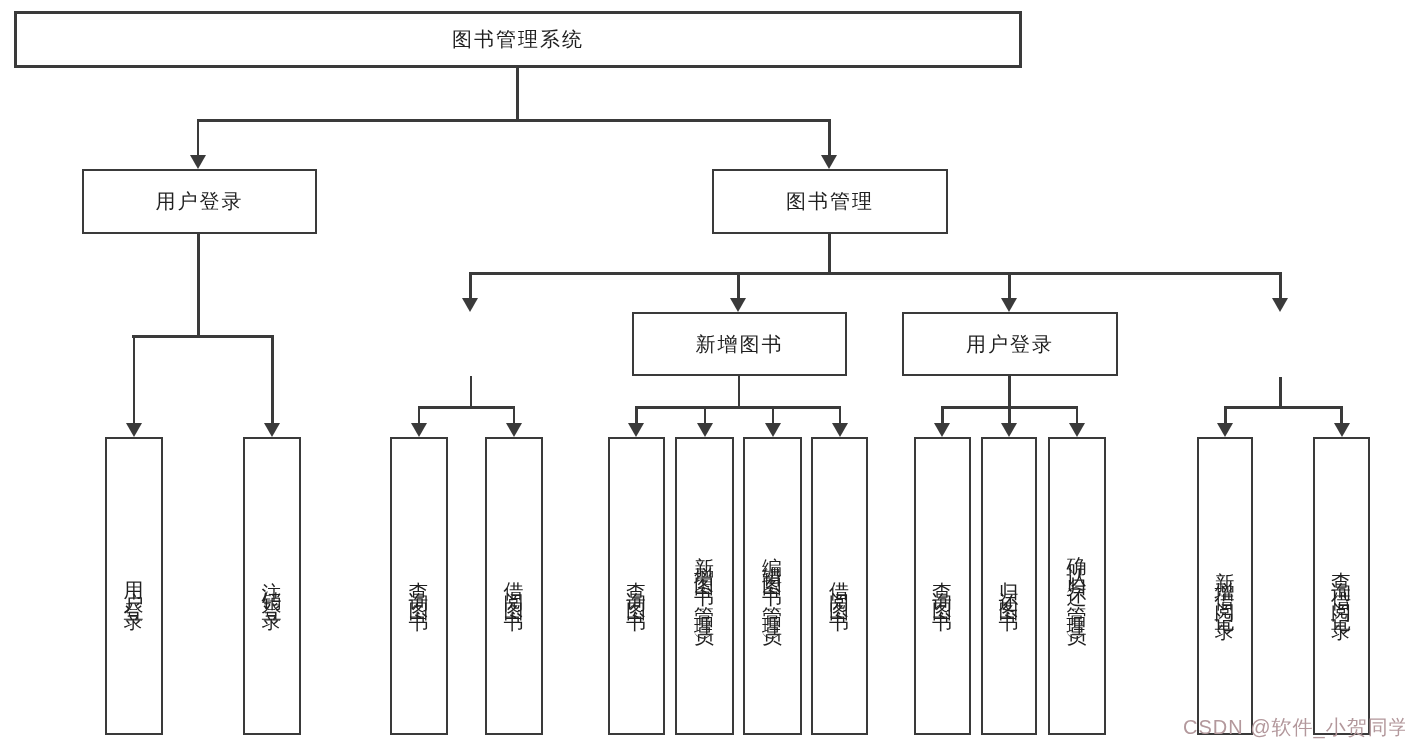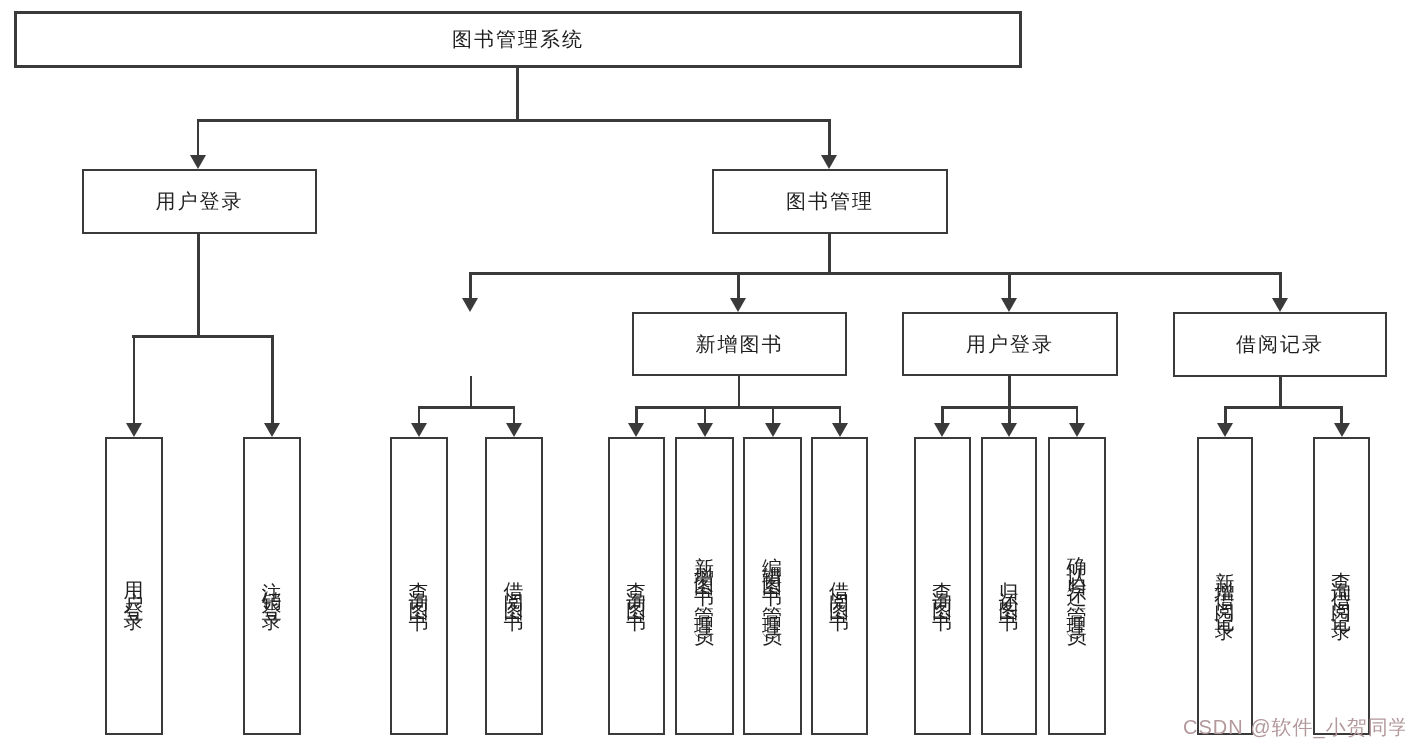--- a/index.html
+++ b/index.html
@@ -120,23 +120,20 @@
   <div class="arr" style="left:1001px; top:298px;"></div>
   <div class="vline" style="left:1279px; top:272px; height:26px;"></div>
   <div class="arr" style="left:1272px; top:298px;"></div>
 
   <div class="hbox" style="left:632px; top:312px; width:215px; height:64px;">
     <span>新增图书</span>
   </div>
   <div class="hbox" style="left:902px; top:312px; width:216px; height:64px;">
     <span>用户登录</span>
   </div>
-  <div class="hbox" style="left:1173px; top:312px; width:214px; height:65px;">
-    <span>借阅记录</span>
-  </div>
 
   <div class="vline" style="left:469.5px; top:376px; height:30px;"></div>
   <div class="hline" style="left:418px; top:406px; width:96px;"></div>
   <div class="vline" style="left:417.5px; top:406px; height:17px;"></div>
   <div class="arr" style="left:411px; top:423px;"></div>
   <div class="vline" style="left:512.5px; top:406px; height:17px;"></div>
   <div class="arr" style="left:506px; top:423px;"></div>
 
   <div class="vline" style="left:737.5px; top:376px; height:30px;"></div>
   <div class="hline" style="left:635px; top:406px; width:205px;"></div>

